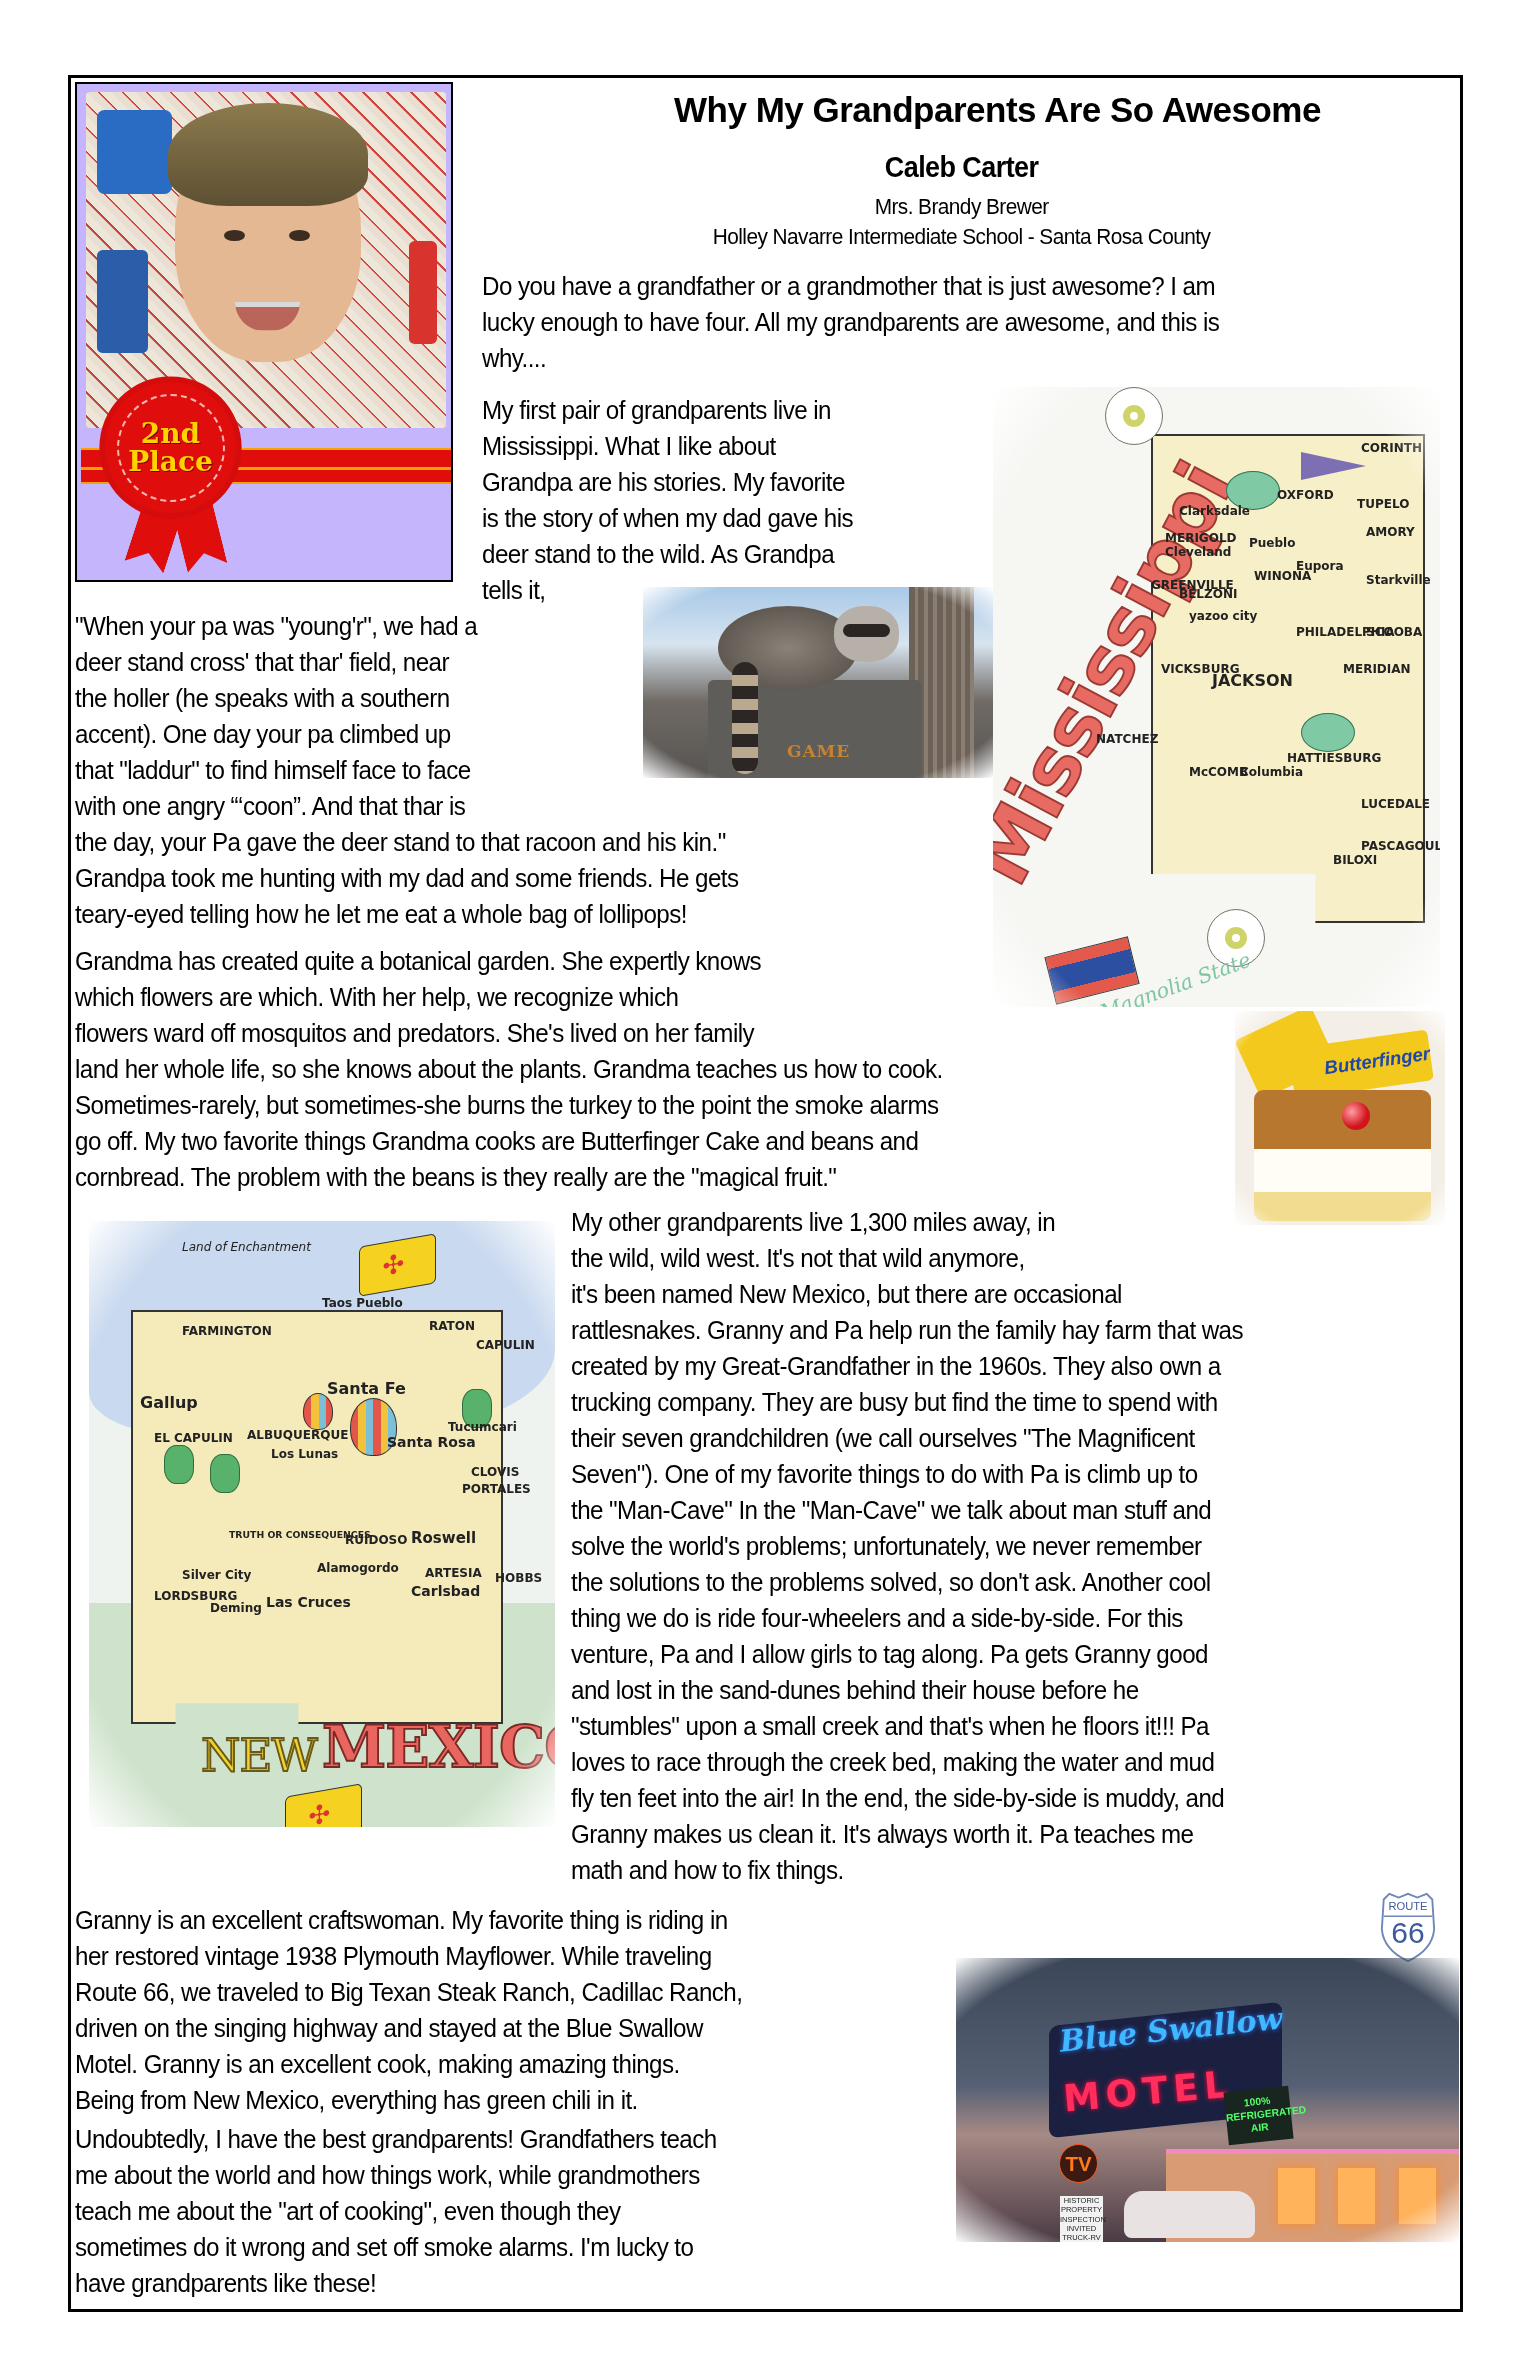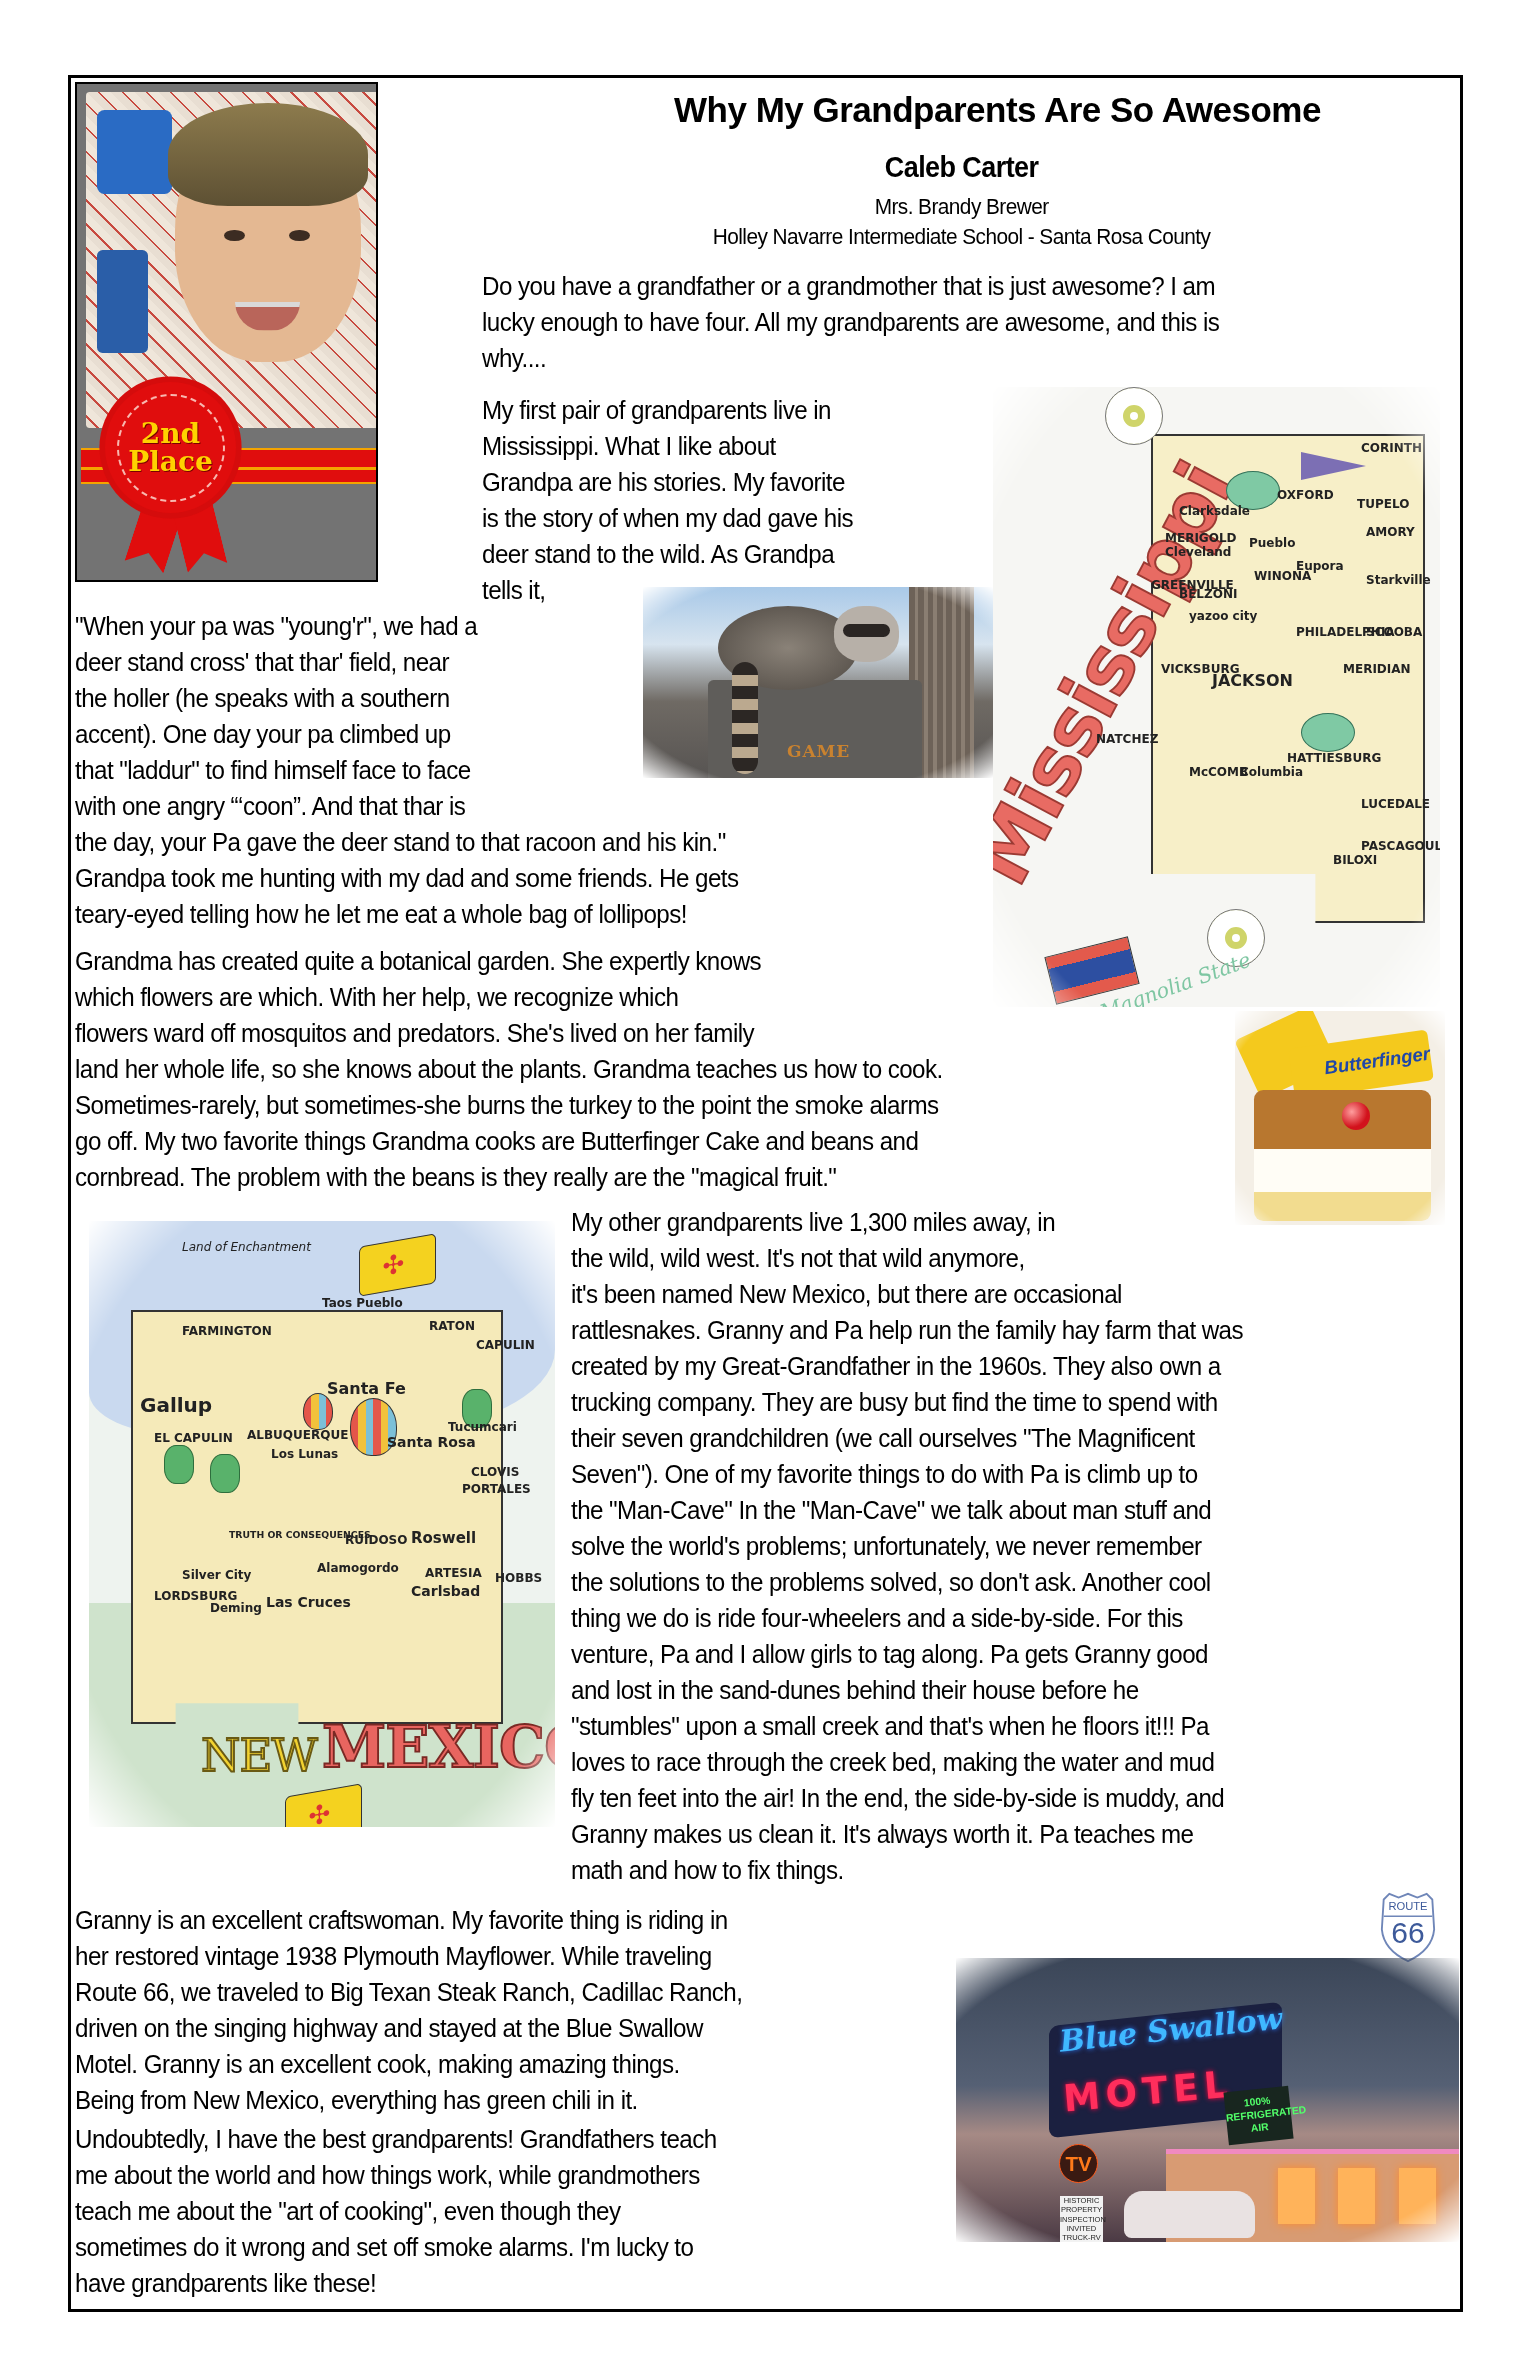--- a/index.html
+++ b/index.html
@@ -9,21 +9,21 @@
                 border:3.7px solid #000; box-sizing:border-box; }
   .abs { position:absolute; }
   .txt { font-family:"Liberation Sans", "DejaVu Sans", sans-serif; font-size:26px; line-height:36px;
          color:#000; letter-spacing:-0.6px; transform:scaleX(0.93); transform-origin:left top; }
   .title { left:485px; top:86px; width:1025px; text-align:center; font-weight:bold; font-size:35px; line-height:47px; letter-spacing:-0.5px; transform:none; }
   .author { left:485px; top:149px; width:1025px; text-align:center; font-weight:bold; font-size:29px; line-height:37px; }
   .teacher { left:485px; top:192px; width:1025px; text-align:center; font-size:22.4px; line-height:30px; }
   .school { left:485px; top:222px; width:1025px; text-align:center; font-size:22.4px; line-height:30px; }
 
   
-  .photo-box { left:75px; top:82px; width:303px; height:500px; border:2.8px solid #000; background:#737373; box-sizing:border-box; overflow:hidden; }
+  .photo-box { left:75px; top:82px; width:378px; height:500px; border:2.8px solid #000; background:#c4b5fd; box-sizing:border-box; overflow:hidden; }
   .photo-bg { position:absolute; left:9.3px; top:7.5px; width:360px; height:336px;
               background:
                 radial-gradient(ellipse at 50% 40%, #e9c7a8 0 30%, transparent 31%),
                 repeating-linear-gradient(45deg, #e8ded2 0 7.5px, #c84a40 7.5px 9.3px, #efe6da 9.3px 17px);
               border-radius:3.7px; }
   .photo-sign1 { position:absolute; left:11.2px; top:18.6px; width:75px; height:84px; background:#2a6bc4; border-radius:7.5px; }
   .photo-sign2 { position:absolute; left:11.2px; top:158px; width:51px; height:103px; background:#2a5ea8; border-radius:5.6px; }
   .photo-sign3 { position:absolute; right:9.3px; top:149px; width:28px; height:103px; background:#d8332c; border-radius:5.6px; }
   .face { position:absolute; left:89px; top:18.6px; width:186px; height:252px; border-radius:48% 48% 45% 45%; background:#e4b892; }
   .hair { position:absolute; left:82px; top:11.2px; width:200px; height:103px; border-radius:50% 50% 30% 30%; background:linear-gradient(#8d7b4d,#5d5033); }
@@ -229,21 +229,21 @@
   <div class="nm-state"></div>
   <div class="nm-flag" style="left:270px; top:18.6px;"></div>
   <div class="nm-flag" style="left:196px; top:569px;"></div>
   <div class="nm-label" style="left:93px; top:18.6px; font-style:italic; font-weight:normal;">Land of Enchantment</div>
   <div class="nm-balloon" style="left:261px; top:177px;"></div>
   <div class="nm-balloon" style="left:214px; top:172px; width:28px; height:35px;"></div>
   <div class="nm-cactus" style="left:75px; top:224px;"></div>
   <div class="nm-cactus" style="left:121px; top:233px;"></div>
   <div class="nm-cactus" style="left:373px; top:168px;"></div>
   <div class="nm-label" style="left:93px; top:103px;">FARMINGTON</div>
-  <div class="nm-label" style="left:51px; top:172px; font-size:20px;">Gallup</div>
+  <div class="nm-label" style="left:51px; top:172px; font-size:16px;">Gallup</div>
   <div class="nm-label" style="left:238px; top:158px; font-size:16px;">Santa Fe</div>
   <div class="nm-label" style="left:340px; top:98px;">RATON</div>
   <div class="nm-label" style="left:387px; top:117px;">CAPULIN</div>
   <div class="nm-label" style="left:233px; top:75px;">Taos Pueblo</div>
   <div class="nm-label" style="left:158px; top:207px;">ALBUQUERQUE</div>
   <div class="nm-label" style="left:182px; top:226px;">Los Lunas</div>
   <div class="nm-label" style="left:298px; top:213px; font-size:14px;">Santa Rosa</div>
   <div class="nm-label" style="left:359px; top:199px;">Tucumcari</div>
   <div class="nm-label" style="left:382px; top:244px;">CLOVIS</div>
   <div class="nm-label" style="left:373px; top:261px;">PORTALES</div>

